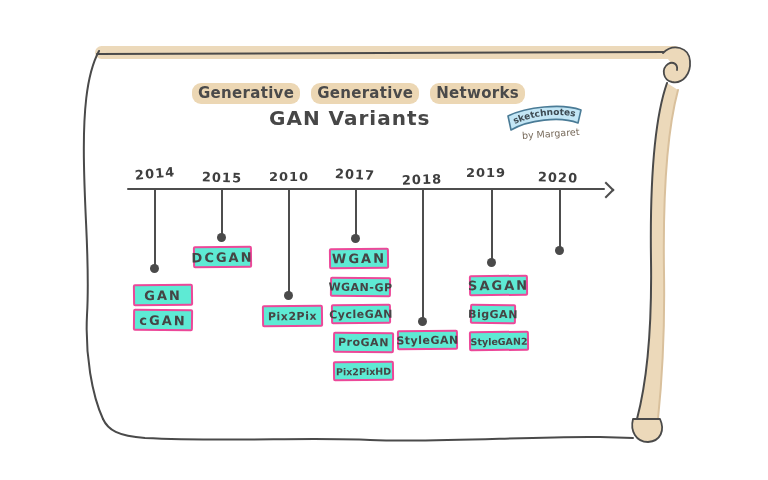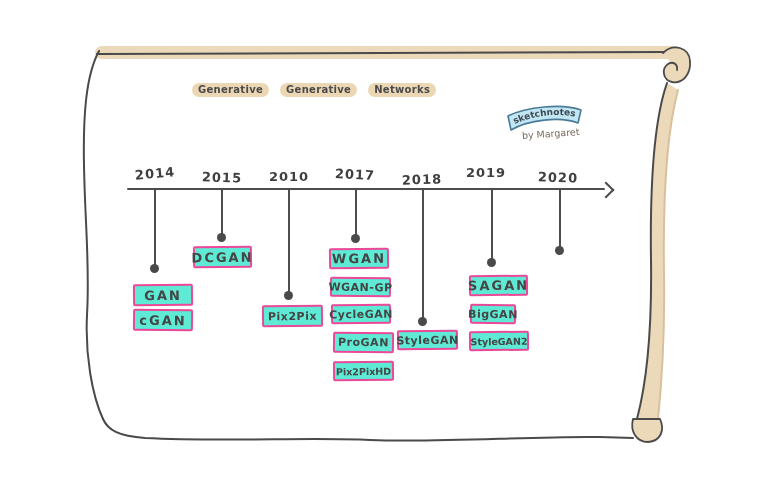--- a/index.html
+++ b/index.html
@@ -1,20 +1,20 @@
 <!DOCTYPE html>
 <html><head>
 <meta charset="utf-8">
 <style>
   html,body { margin:0; padding:0; background:#ffffff; font-family:"DejaVu Sans", sans-serif; }
   .canvas { position:relative; width:768px; height:480px; overflow:hidden; background:#ffffff; }
   .bg-svg { position:absolute; left:0; top:0; }
 
   .subtitle { position:absolute; left:192px; top:83px; display:flex; gap:11px; }
-  .pill { background:#ecd7b4; border-radius:9px; padding:1px 6px 2px; font-size:10px;
+  .pill { background:#ecd7b4; border-radius:9px; padding:1px 6px 2px; font-size:15px;
           font-weight:bold; color:#4a4a4a; letter-spacing:0.3px;text-align:center; }
 
   .main-title { position:absolute; left:269px; top:106px; font-size:20px; font-weight:bold;
                 letter-spacing:1px; color:#474747; }
 
   .tl-line  { position:absolute; left:127px; top:188px; width:478px; height:0;
               border-top:2.5px solid #4d4d4d; border-radius:2px; }
   .tl-arrow { position:absolute; left:600px; top:184px; width:10px; height:10px;
               border-top:2.5px solid #4d4d4d; border-right:2.5px solid #4d4d4d;
               transform:rotate(45deg); }
@@ -55,20 +55,21 @@
 
     <path d="M 103,419 C 108,430 118,436 145,438 C 225,442 310,437 370,440 C 440,443 530,436 600,437 L 633,438" stroke="#4a4a4a" stroke-width="2" fill="none" stroke-linecap="round"></path>
   </svg>
 
   <div class="subtitle">
       <span class="pill">Generative</span>
       <span class="pill">Generative</span>
       <span class="pill">Networks</span>
     </div>
 
+  <div class="main-title">GAN Variants</div>
 
   <svg class="badge-svg" width="92" height="46" viewBox="0 0 92 46">
     <path d="M 6,16 C 24,7 60,3 79,10 L 76,23 C 58,16 26,20 9,30 Z" fill="#c3e6f5" stroke="#4a7b96" stroke-width="1.6" stroke-linejoin="round"></path>
     <defs>
       <path id="badge-arc" d="M 11,25 C 30,15 58,12 77,18"></path>
     </defs>
     <text font-size="9" font-weight="bold" fill="#3d4a52">
       <textPath href="#badge-arc" startOffset="2">sketchnotes</textPath>
     </text>
     <text x="20" y="39" font-size="9.5" fill="#776a5b" transform="rotate(-4 20 36)">by Margaret</text>

